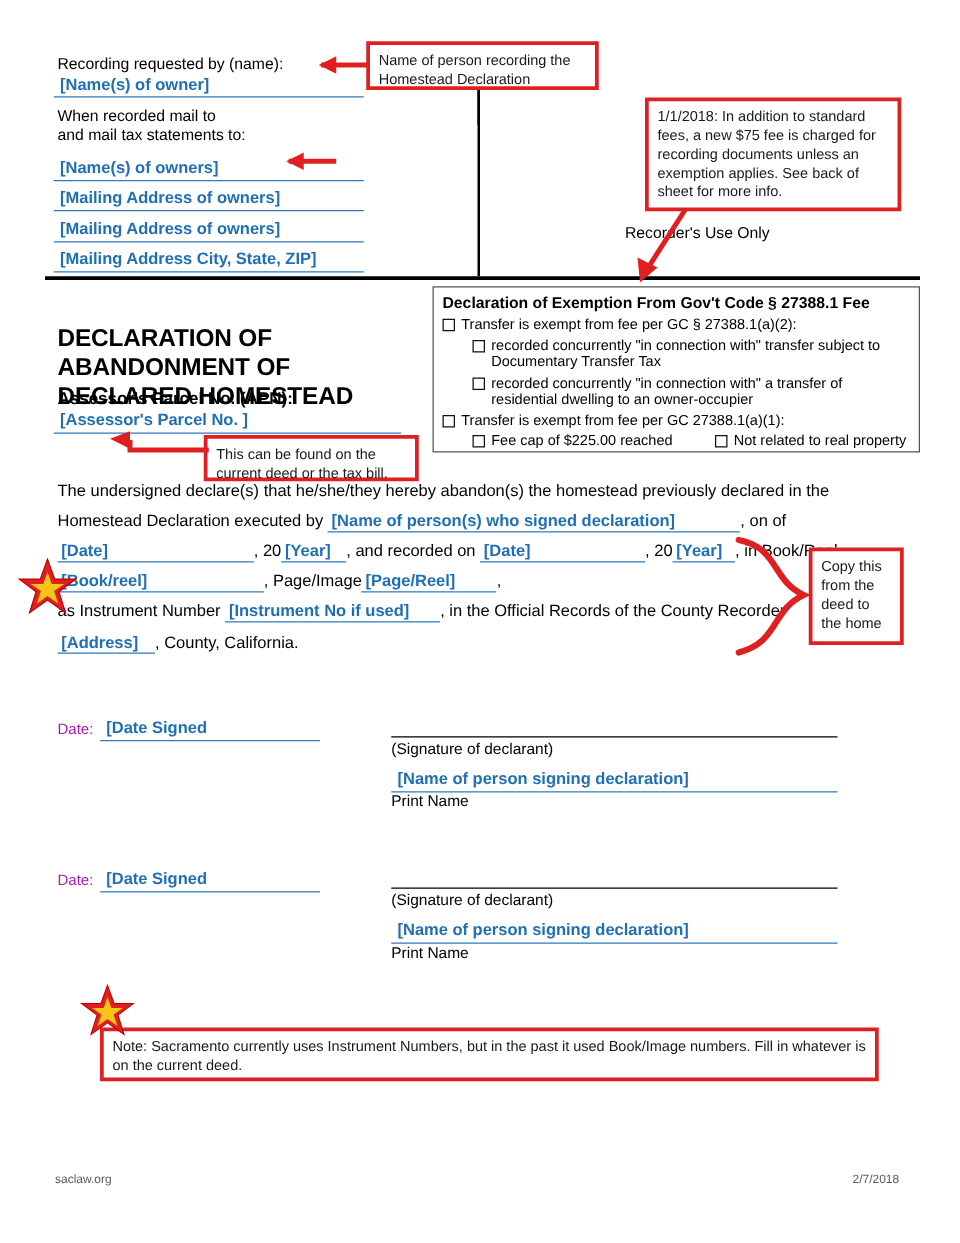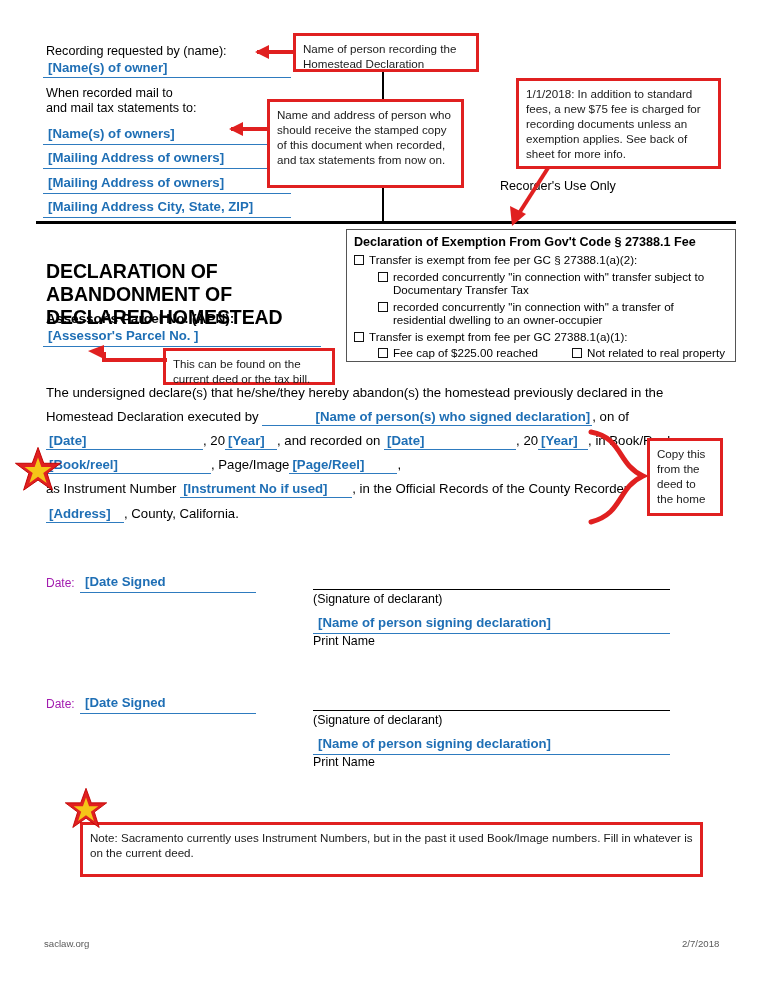--- a/index.html
+++ b/index.html
@@ -171,21 +171,21 @@
       </div>
       <div class="cbinline" style="margin-left:34px;">
         <div class="cbox"></div>
         <div class="cbtext" style="white-space:nowrap;">Not related to real property</div>
       </div>
     </div>
   </div>
 
   <div class="abs bodyline" style="left:46px; top:385px;">The undersigned declare(s) that he/she/they hereby abandon(s) the homestead previously declared in the</div>
 
-  <div class="abs bodyline" style="left:46px; top:409px;text-align:right;">
+  <div class="abs bodyline" style="left:46px; top:409px;">
     <span>Homestead Declaration executed by</span>
     <span class="fill" style="width:330px;">[Name of person(s) who signed declaration]</span><span>, on of</span>
   </div>
 
   <div class="abs bodyline" style="left:46px; top:433px;">
     <span class="fill" style="width:157px;">[Date]</span><span>, 20</span><span class="fill" style="width:52px;">[Year]</span><span>, and recorded on</span>
     <span class="fill" style="width:132px;">[Date]</span><span>, 20</span><span class="fill" style="width:50px;">[Year]</span><span>, in Book/Reel</span>
   </div>
 
   <div class="abs bodyline" style="left:46px; top:457px;">
@@ -221,21 +221,20 @@
 
   <div class="abs anno t-wrap" style="left:293px; top:33px; width:186px; height:39px;">Name of person recording the Homestead Declaration</div>
 
   <svg class="abs" style="left:239px; top:40px;" width="60" height="24">
     <line x1="56" y1="12" x2="18" y2="12" stroke="#E02020" stroke-width="4"></line>
     <polygon points="16,12 30,5 30,19" fill="#E02020"></polygon>
   </svg>
 
   <div class="abs vrule" style="left:382px; top:72px; height:28px;"></div>
 
-  <div class="abs anno t-wrap" style="left:267px; top:99px; width:197px; height:89px;">Name and address of person who should receive the stamped copy of this document when recorded, and tax statements from now on.</div>
   <svg class="abs" style="left:213px; top:117px;" width="60" height="24">
     <line x1="56" y1="12" x2="18" y2="12" stroke="#E02020" stroke-width="4"></line>
     <polygon points="16,12 30,5 30,19" fill="#E02020"></polygon>
   </svg>
 
   <div class="abs anno t-wrap" style="left:516px; top:78px; width:205px; height:91px;">1/1/2018: In addition to standard fees, a new $75 fee is charged for recording documents unless an exemption applies. See back of sheet for more info.</div>
 
   <svg class="abs" style="left:498px; top:166px;" width="60" height="68">
     <line x1="50" y1="2" x2="18" y2="52" stroke="#E02020" stroke-width="4"></line>
     <polygon points="14,60 12,40 28,48" fill="#E02020"></polygon>
@@ -246,21 +245,21 @@
     <polyline points="93,12 30,12 30,4" stroke="#E02020" stroke-width="4" fill="none"></polyline>
     <polygon points="14,3 30,-3 30,11" fill="#E02020"></polygon>
   </svg>
 
   <div class="abs anno t-wrap" style="left:647px; top:438px; width:76px; height:78px;">Copy this from the deed to the home</div>
 
   <svg class="abs" style="left:583px; top:428px;" width="68" height="100">
     <path d="M 8 4 C 40 10, 34 36, 60 48 C 34 60, 40 86, 8 94" stroke="#E02020" stroke-width="5" fill="none" stroke-linecap="round"></path>
   </svg>
 
-  <div class="abs anno t-wrap" style="left:80px; top:822px; width:623px; height:55px;">Note: Sacramento currently uses Instrument Numbers, but in the past it used Book/Image numbers. Fill in whatever is on the current deed.</div>
+  <div class="abs anno t-wrap" style="left:80px; top:822px; width:623px; height:43px;">Note: Sacramento currently uses Instrument Numbers, but in the past it used Book/Image numbers. Fill in whatever is on the current deed.</div>
 
   <svg class="abs" style="left:14px; top:446px;" width="48" height="48" viewBox="0 0 100 100">
     <polygon points="50,3 62,36 97,36 69,57 80,92 50,71 20,92 31,57 3,36 38,36" fill="#E02020" stroke="#C00000" stroke-width="2"></polygon>
     <polygon points="50,24 57,44 78,44 61,56 68,77 50,64 32,77 39,56 22,44 43,44" fill="#F5C518"></polygon>
   </svg>
 
   <svg class="abs" style="left:64px; top:787px;" width="44" height="44" viewBox="0 0 100 100">
     <polygon points="50,3 62,36 97,36 69,57 80,92 50,71 20,92 31,57 3,36 38,36" fill="#E02020" stroke="#C00000" stroke-width="2"></polygon>
     <polygon points="50,24 57,44 78,44 61,56 68,77 50,64 32,77 39,56 22,44 43,44" fill="#F5C518"></polygon>
   </svg>

